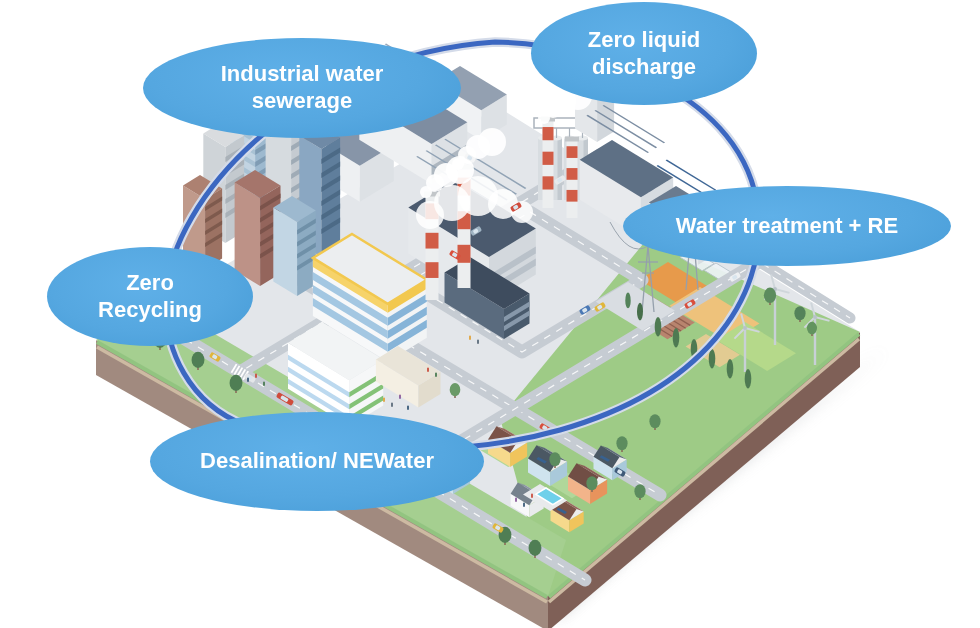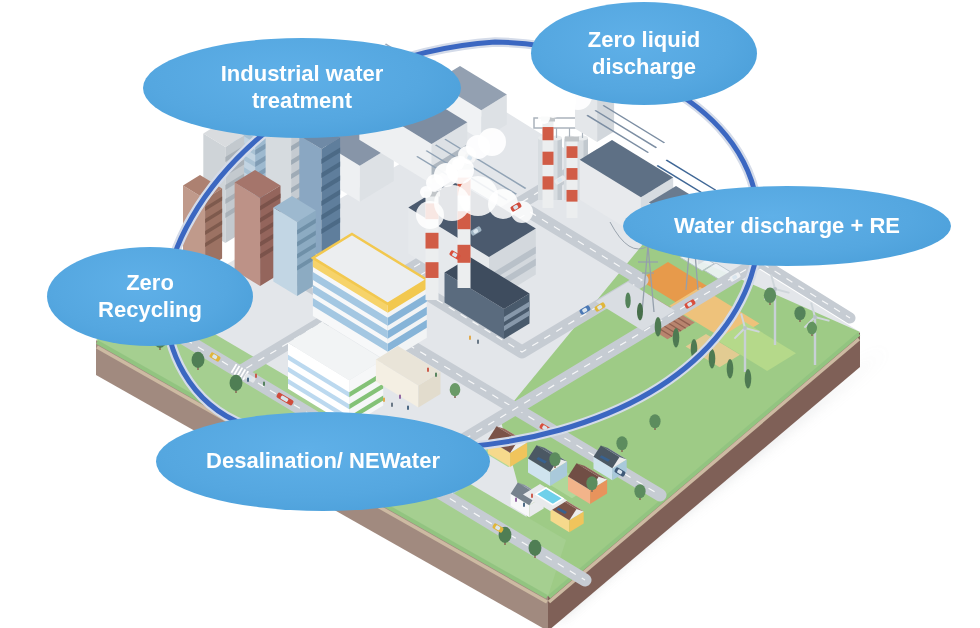--- a/index.html
+++ b/index.html
@@ -8,21 +8,21 @@
   #cityCanvas{position:absolute;left:0;top:0;width:980px;height:628px;}
   .bubble{position:absolute;border-radius:50%;box-sizing:border-box;
           display:flex;align-items:center;justify-content:center;text-align:center;
           color:#ffffff;font-weight:bold;font-size:22px;line-height:1.22;
           background:radial-gradient(ellipse at 45% 38%, #5fb0e8 0%, #55a7e0 55%, #469bd6 100%);}
   .b1{left:143px;top:38px;width:318px;height:100px;padding:0 50px;}
   .b2{left:531px;top:2px;width:226px;height:103px;padding:0 26px;align-items:center;}
   .b3{left:623px;top:186px;width:328px;height:80px;padding:0 16px;}
   .b4{left:47px;top:247px;width:206px;height:99px;padding:0 38px;}
   .b5{left:504px;top:332px;width:316px;height:112px;padding:0 40px;}
-  .b6{left:156px;top:412px;width:334px;height:99px;padding:0 18px;}
+  .b6{left:150px;top:412px;width:334px;height:99px;padding:0 18px;}
 </style>
 </head>
 <body>
 
 <div id="stage">
 
   <svg id="cityCanvas" viewBox="0 0 980 628">
     <defs>
       <filter id="soft" x="-20%" y="-20%" width="140%" height="140%">
         <feGaussianBlur stdDeviation="7"></feGaussianBlur>
@@ -448,27 +448,27 @@
         <rect x="523.1" y="502.6" width="1.8" height="4.4" rx="0.9" fill="#3a5a78"></rect>
         <rect x="531.1" y="493.6" width="1.8" height="4.4" rx="0.9" fill="#c94f3f"></rect>
       </g>
     <g id="ring">
       <path d="M 495 42 C 600 44 745 95 758 210 C 768 300 700 390 560 430 C 460 458 330 455 245 425 C 190 404 163 350 166 296 C 170 200 300 55 495 42 Z" fill="none" stroke="#d4dbe9" stroke-width="9.5" stroke-linejoin="round"></path>
       <path d="M 495 42 C 600 44 745 95 758 210 C 768 300 700 390 560 430 C 460 458 330 455 245 425 C 190 404 163 350 166 296 C 170 200 300 55 495 42 Z" fill="none" stroke="#3b67c1" stroke-width="5" stroke-linejoin="round"></path>
     </g>
   </svg>
 
   <div class="bubble b1">
-    <span>Industrial water treatment</span>
+    <span>Industrial water sewerage</span>
   </div>
   <div class="bubble b2">
     <span>Zero liquid discharge</span>
   </div>
   <div class="bubble b3">
-    <span>Water discharge + RE</span>
+    <span>Water treatment + RE</span>
   </div>
   <div class="bubble b4">
     <span>Zero Recycling</span>
   </div>
   <div class="bubble b6">
     <span>Desalination/ NEWater</span>
   </div>
 </div>
 
 </body></html>

